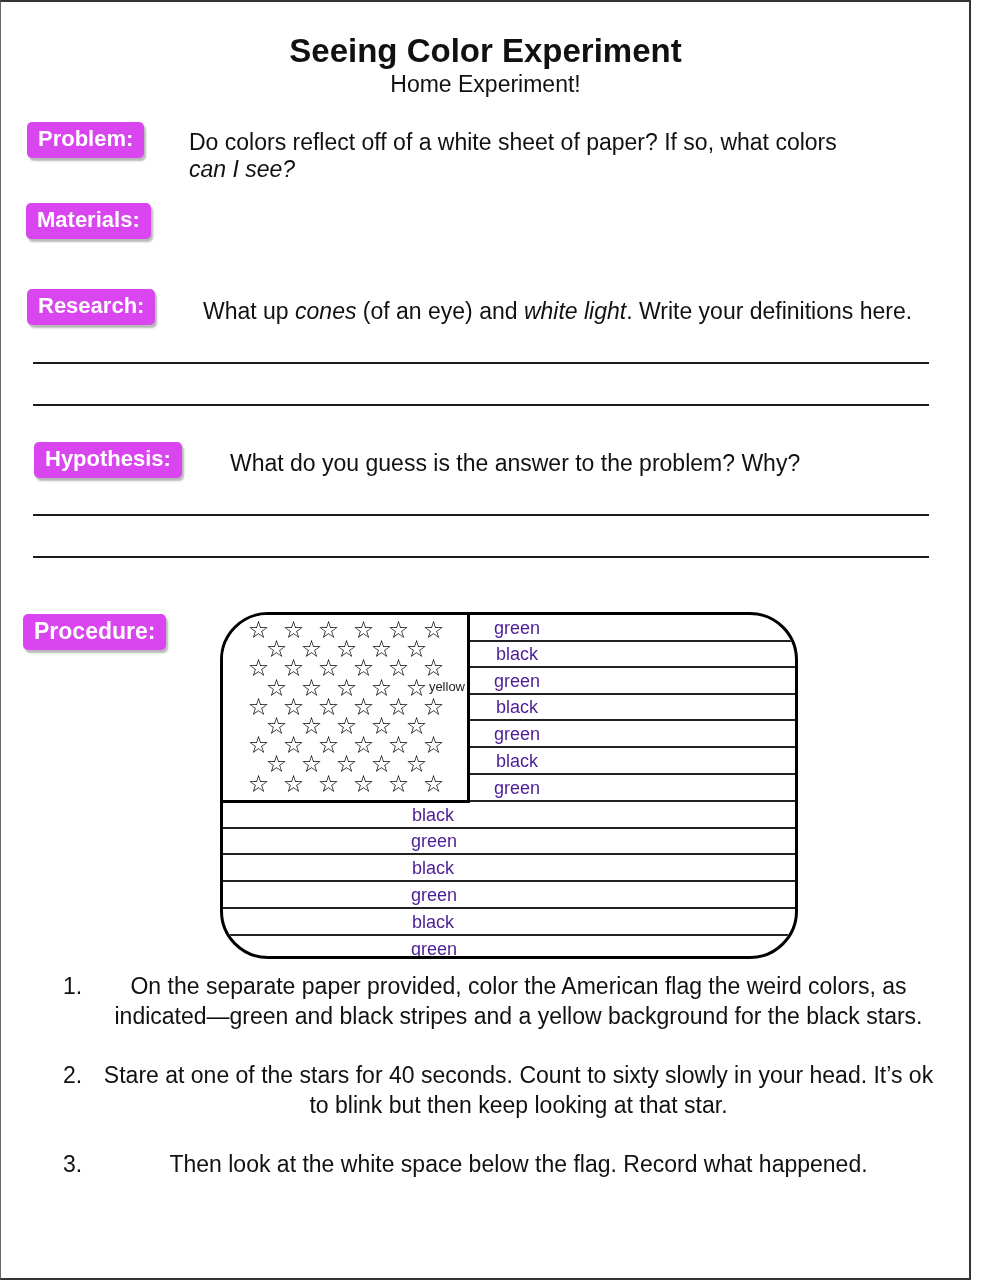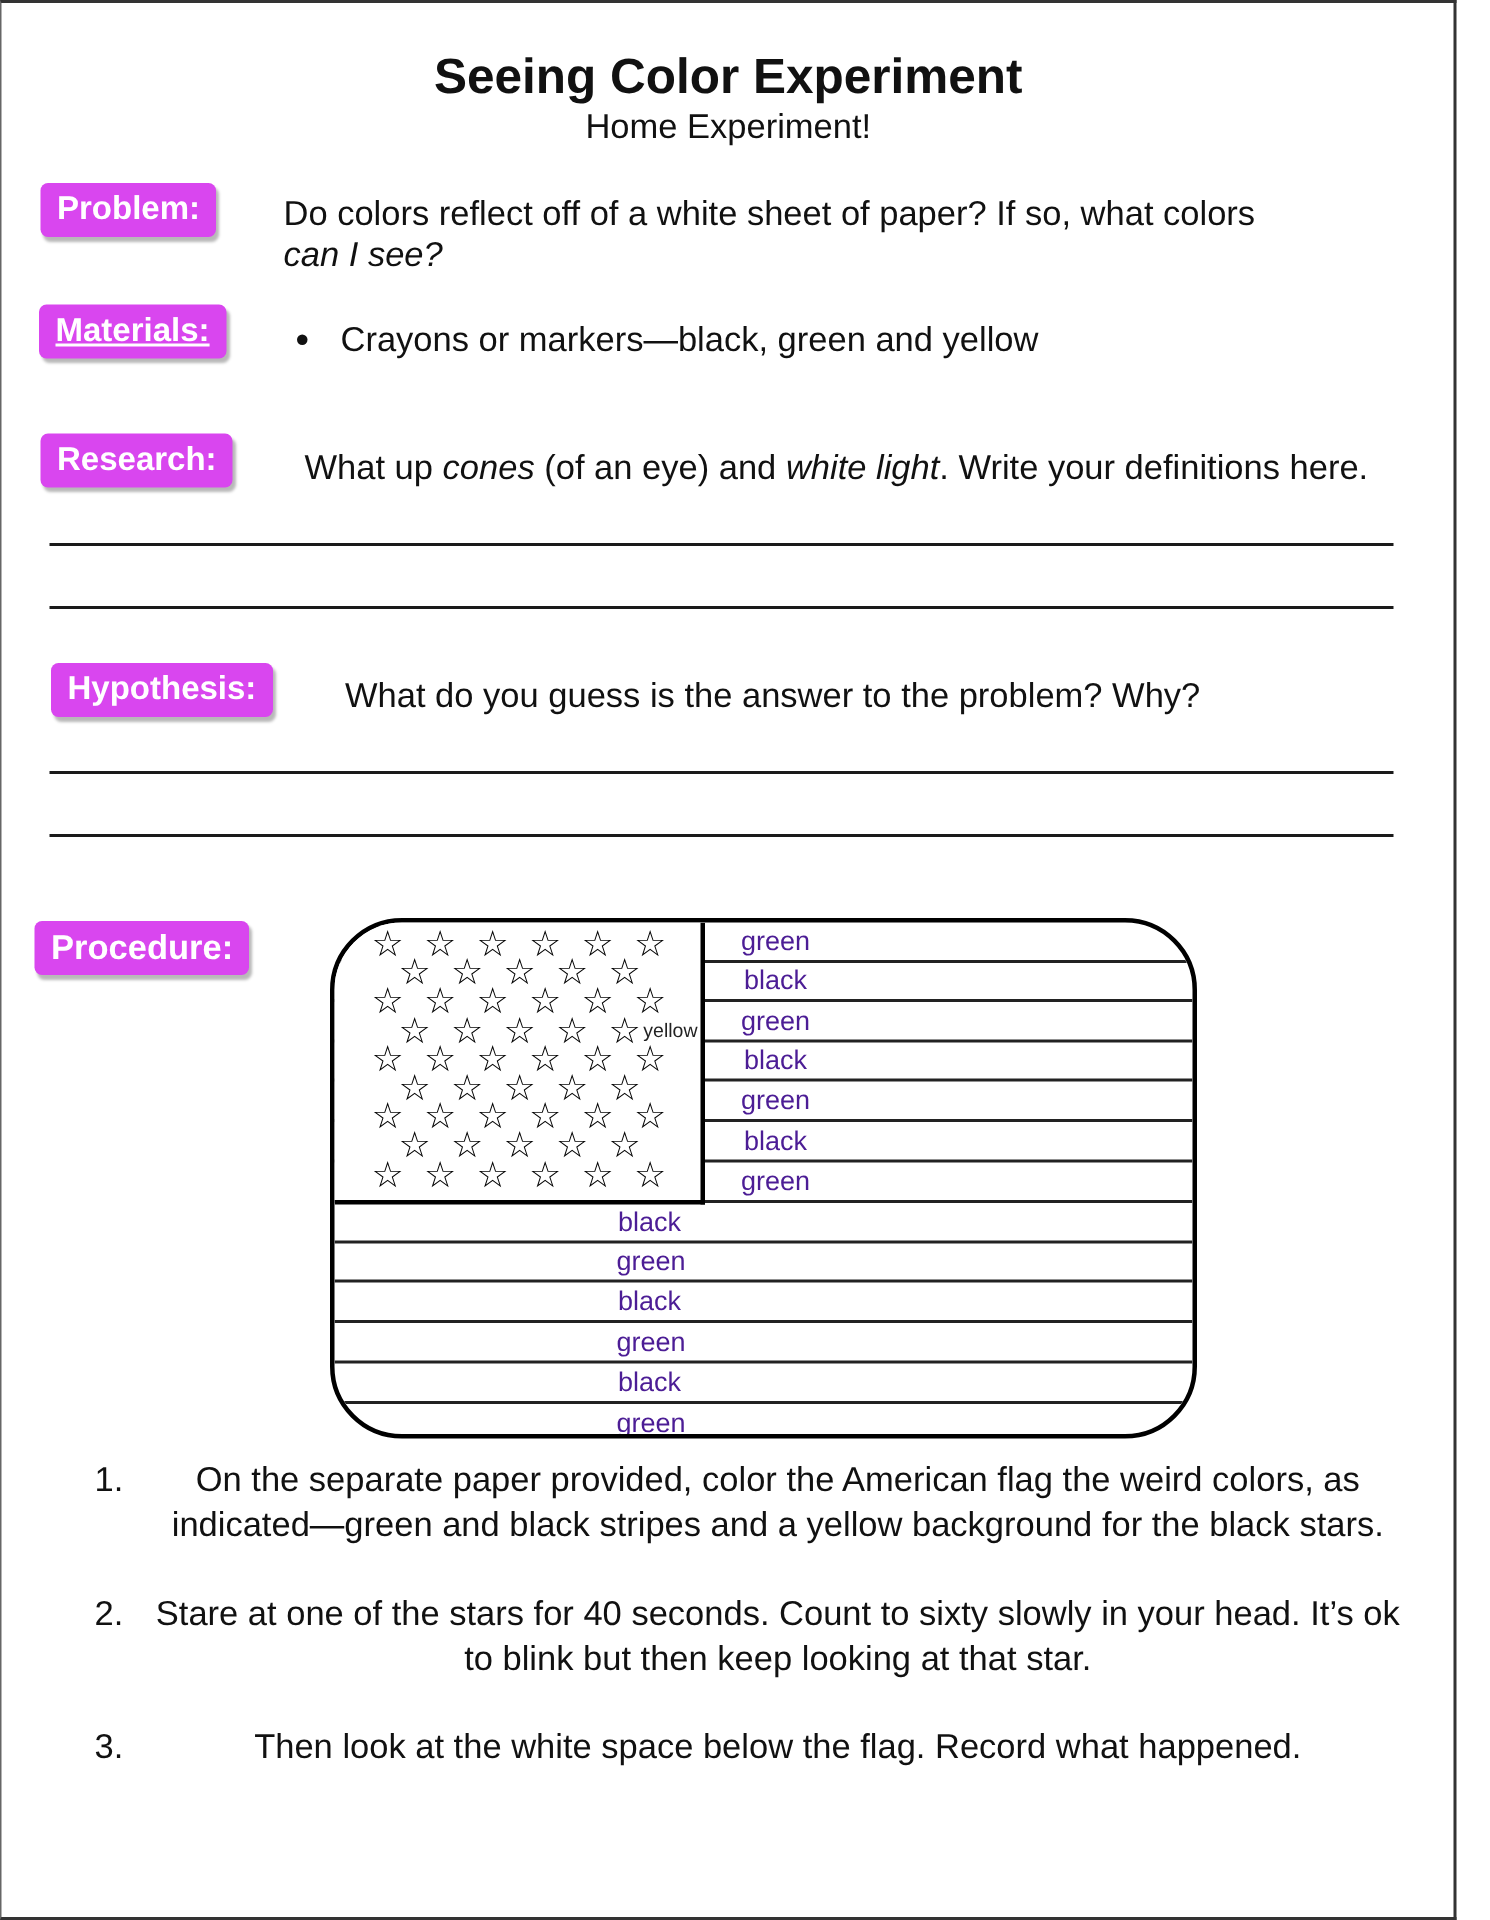--- a/index.html
+++ b/index.html
@@ -72,23 +72,22 @@
 
 <div class="page-frame"></div>
 
 <h1 class="title">Seeing Color Experiment</h1>
 <div class="subtitle">Home Experiment!</div>
 
 <div class="badge" style="left:27px; top:122px;">Problem:</div>
 <div class="body-text" style="left:165px; top:128px;">Do colors reflect off of a white sheet of paper? If so, what colors</div>
 <div class="body-text" style="left:165px; top:155px;font-style:italic;">can I see?</div>
 
-<div class="badge" style="left:26px; top:203px;text-decoration:underline;">Materials:</div>
+<div class="badge" style="left:26px; top:203px;">Materials:</div>
 <ul class="bullets">
-  <li>Crayons or markers—black, green and yellow</li>
 </ul>
 
 <div class="badge" style="left:27px; top:289px;">Research:</div>
 <div class="body-text" style="left:179px; top:297px;"><span>What up </span><em>cones</em><span> (of an eye) and </span><em>white light</em><span>. Write your definitions here.</span></div>
 <div class="write-line" style="top:362px;"></div>
 <div class="write-line" style="top:404px;"></div>
 
 <div class="badge" style="left:34px; top:442px;">Hypothesis:</div>
 <div class="body-text" style="left:206px; top:449px;">What do you guess is the answer to the problem? Why?</div>
 <div class="write-line" style="top:514px;"></div>

